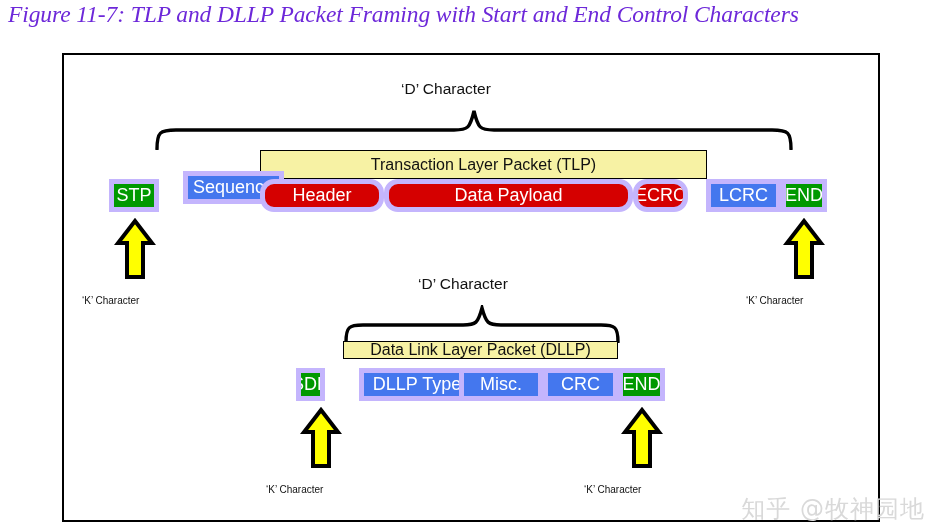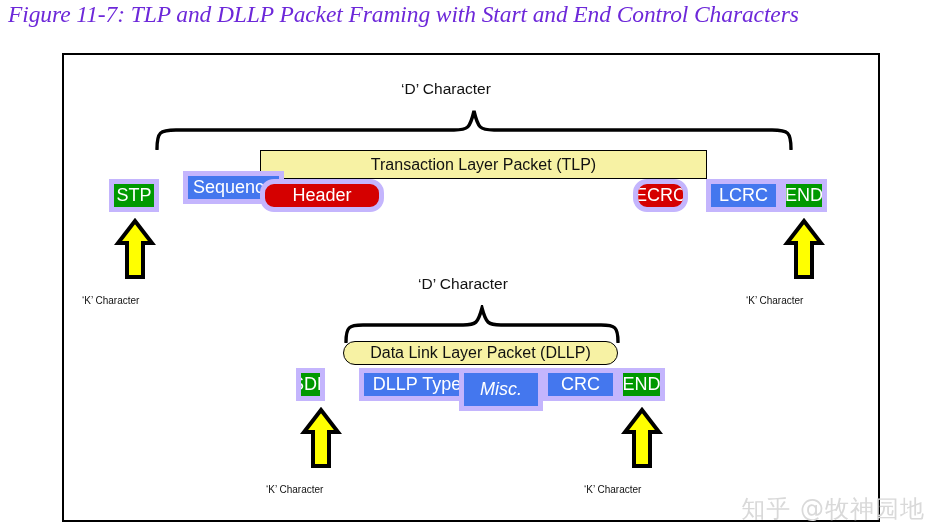--- a/index.html
+++ b/index.html
@@ -116,20 +116,21 @@
              C 324 20, 326 22, 340 22
              L 618 22
              C 634 22, 637 24, 637 41" fill="none" stroke="#000000" stroke-width="3.4" stroke-linecap="round"></path>
   </svg>
 
   <div class="banner" style="left:196px; top:95px; width:447px; height:29px;">Transaction Layer Packet (TLP)</div>
 
   <div class="field green" style="left:45px;  top:124px; width:50px;  height:33px;">STP</div>
   <div class="field blue" style="left:95px;  top:116px; width:101px; height:33px;margin-left:24px;">Sequence</div>
   <div class="field red" style="left:196px; top:124px; width:124px; height:33px;">Header</div>
+  <div class="field red" style="left:320px; top:124px; width:249px; height:33px;">Data Payload</div>
   <div class="field red" style="left:569px; top:124px; width:55px;  height:33px;">ECRC</div>
   <div class="field blue" style="left:642px; top:124px; width:75px;  height:33px;">LCRC</div>
   <div class="field green" style="left:717px; top:124px; width:46px;  height:33px;">END</div>
 
   <svg class="arrow" style="left:50px; top:163px;" width="42" height="62" viewBox="0 0 42 62">
     <path d="M 21 3 L 38 25 L 29 25 L 29 59 L 13 59 L 13 25 L 4 25 Z" fill="#ffff00" stroke="#000000" stroke-width="4" stroke-linejoin="miter"></path>
   </svg>
   <div class="label" style="left:18px; top:240px;">‘K’ Character</div>
 
   <svg class="arrow" style="left:719px; top:163px;" width="42" height="62" viewBox="0 0 42 62">
@@ -142,25 +143,25 @@
   <svg class="brace" style="left:279px; top:250px;" width="278" height="38" viewBox="0 0 278 38">
     <path d="M 3 37
              C 3 22, 6 20, 20 20
              L 120 20
              C 133 20, 135 18, 139 3
              C 143 18, 145 20, 158 20
              L 258 20
              C 272 20, 275 22, 275 37" fill="none" stroke="#000000" stroke-width="3.4" stroke-linecap="round"></path>
   </svg>
 
-  <div class="banner" style="left:279px; top:286px; width:275px; height:24px;border-radius:12px;">Data Link Layer Packet (DLLP)</div>
+  <div class="banner" style="left:279px; top:286px; width:275px; height:18px;">Data Link Layer Packet (DLLP)</div>
 
   <div class="field green" style="left:232px; top:313px; width:29px;  height:33px;">SDP</div>
   <div class="field blue" style="left:279px; top:313px; width:116px; height:33px;margin-left:16px;">DLLP Type</div>
-  <div class="field blue" style="left:395px; top:313px; width:84px;  height:43px;font-style:italic;">Misc.</div>
+  <div class="field blue" style="left:395px; top:313px; width:84px;  height:33px;">Misc.</div>
   <div class="field blue" style="left:479px; top:313px; width:75px;  height:33px;">CRC</div>
   <div class="field green" style="left:554px; top:313px; width:47px;  height:33px;">END</div>
 
   <svg class="arrow" style="left:236px; top:352px;" width="42" height="62" viewBox="0 0 42 62">
     <path d="M 21 3 L 38 25 L 29 25 L 29 59 L 13 59 L 13 25 L 4 25 Z" fill="#ffff00" stroke="#000000" stroke-width="4" stroke-linejoin="miter"></path>
   </svg>
   <div class="label" style="left:202px; top:429px;">‘K’ Character</div>
 
   <svg class="arrow" style="left:557px; top:352px;" width="42" height="62" viewBox="0 0 42 62">
     <path d="M 21 3 L 38 25 L 29 25 L 29 59 L 13 59 L 13 25 L 4 25 Z" fill="#ffff00" stroke="#000000" stroke-width="4" stroke-linejoin="miter"></path>

